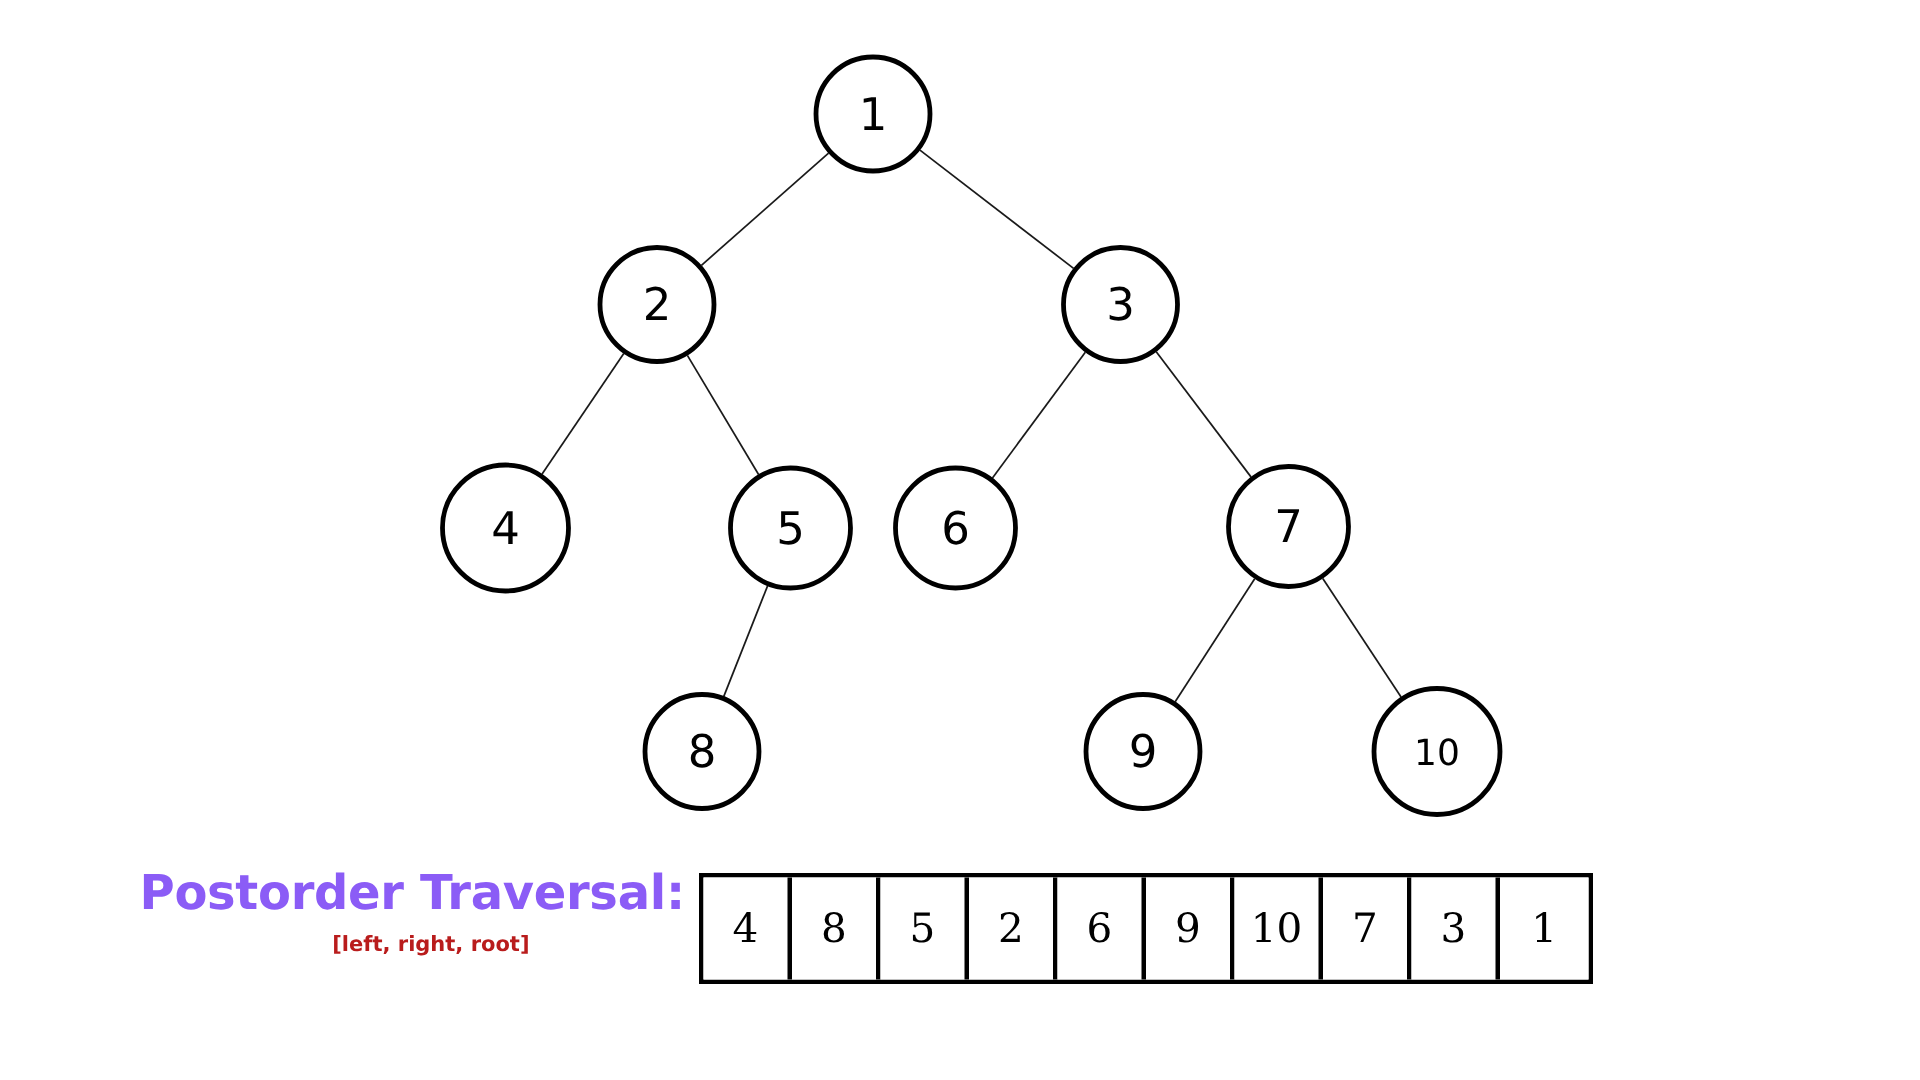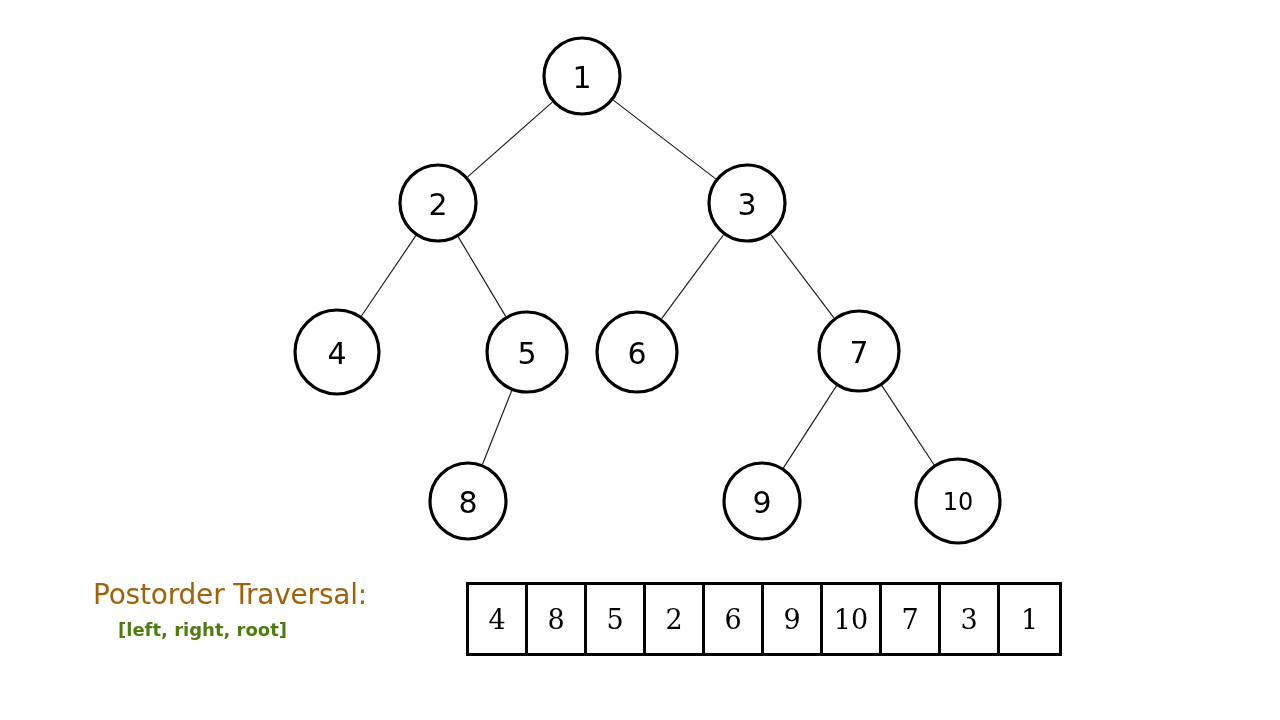--- a/index.html
+++ b/index.html
@@ -47,36 +47,37 @@
     font-size: 24px;
   }
   
   #traversal-label-block {
     position: absolute;
     left: 93px;
     top: 578px;
   }
   #traversal-title {
     font-family: "DejaVu Sans", sans-serif;
-    font-weight: normal;
-    font-size: 28px;
-    color: #a16207;
+    font-weight: bold;
+    font-size: 32px;
+    color: #8b5cf6;
     letter-spacing: -0.2px;
     white-space: nowrap;
     line-height: 34px;
   }
   #traversal-order-note {
     font-family: "DejaVu Sans", sans-serif;
     font-weight: bold;
-    font-size: 18px;
-    color: #4d7c0f;
+    font-size: 14px;
+    color: #b91c1c;
     white-space: nowrap;
     margin-top: 6px;
     margin-left: 25px;
     line-height: 24px;
+    text-align: center;
   }
   
   #result-array {
     position: absolute;
     left: 466px;
     top: 582px;
     height: 74px;
     display: flex;
     border: 3px solid #000000;
     box-sizing: border-box;

